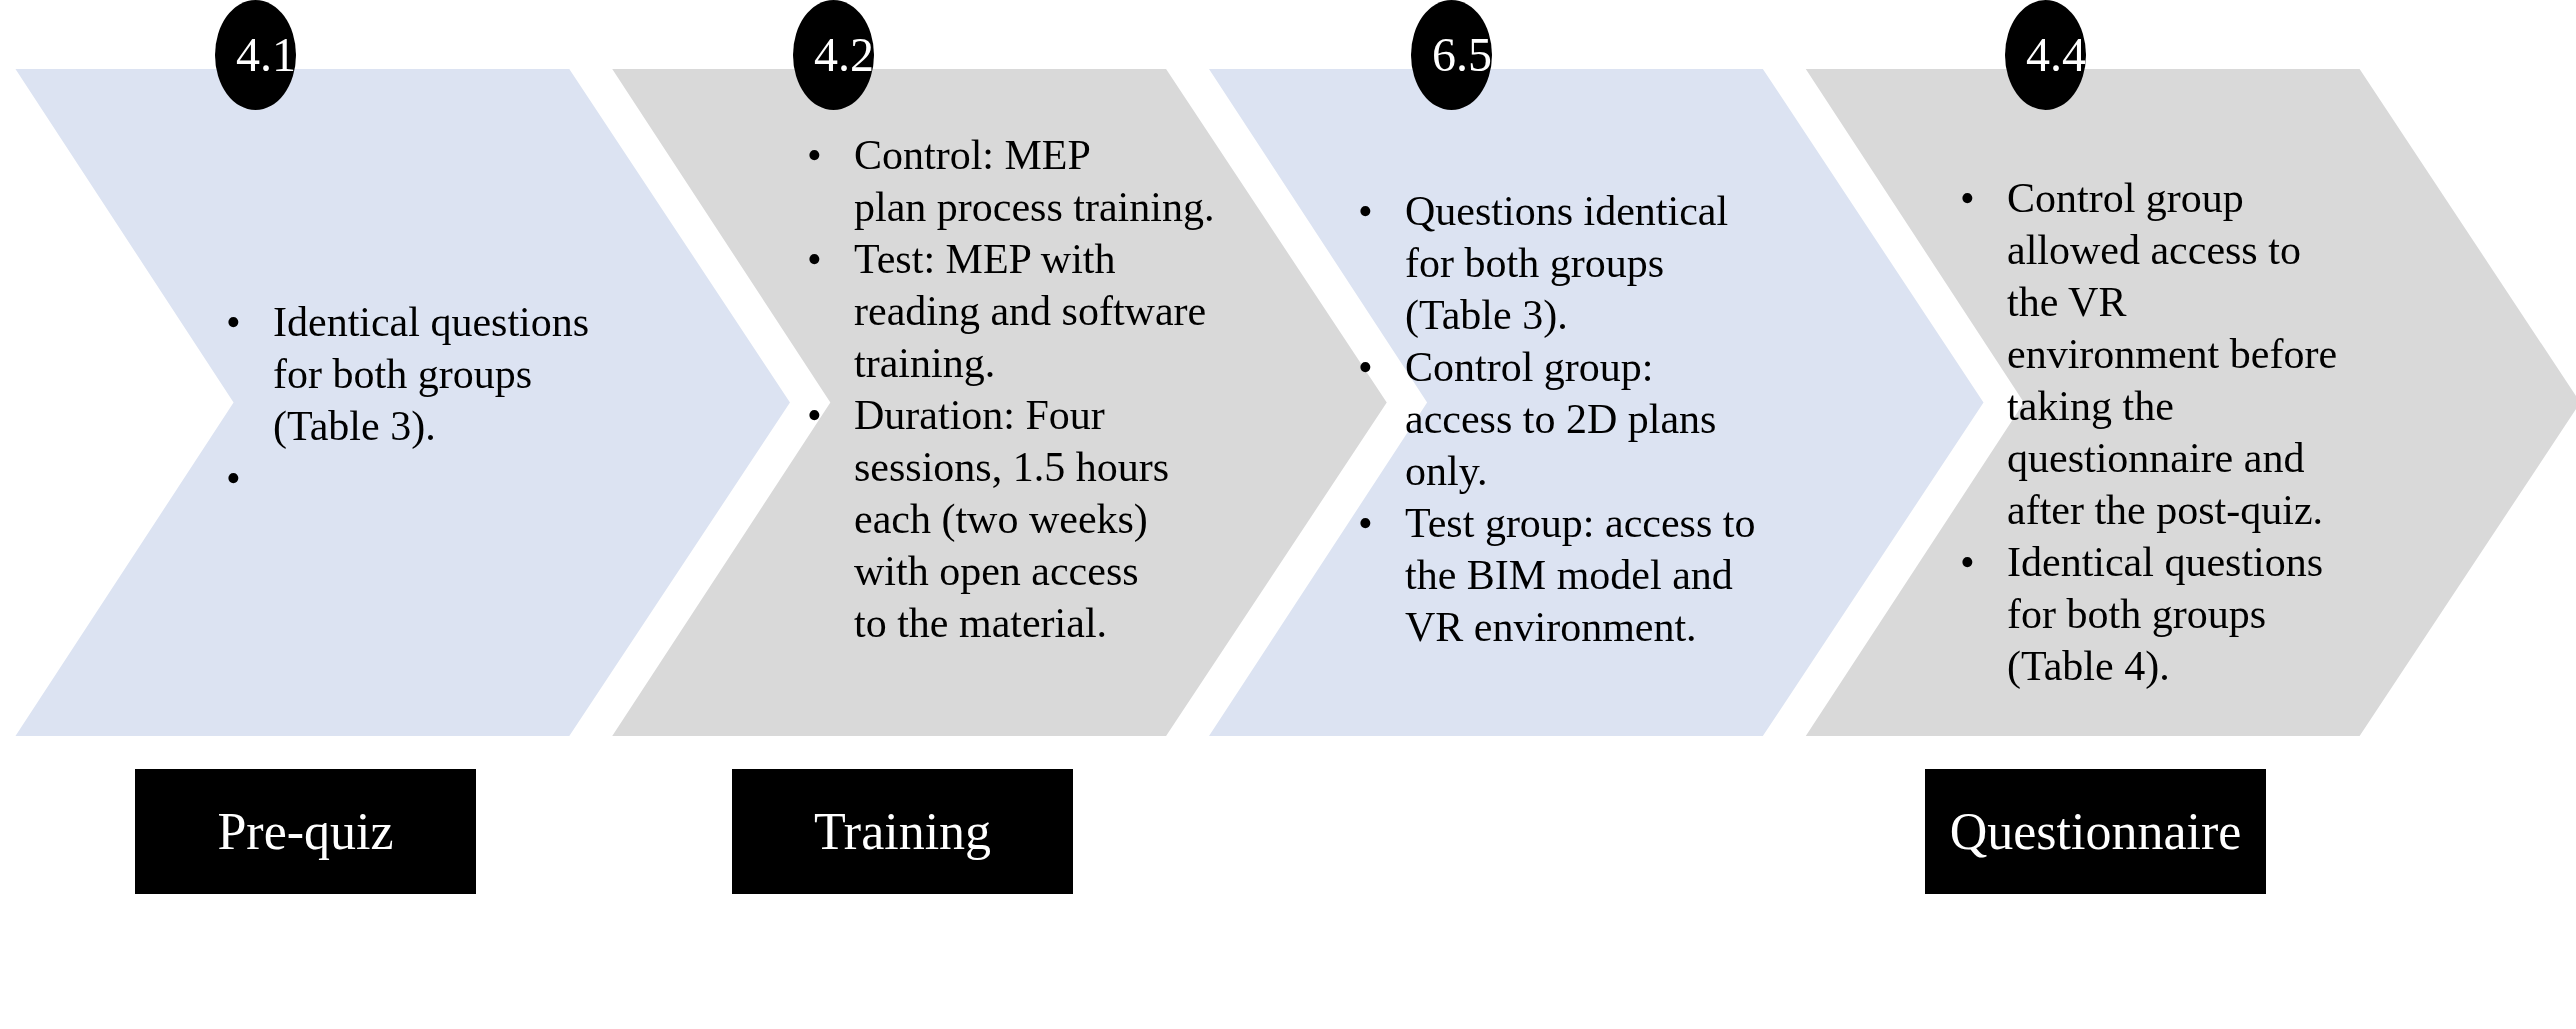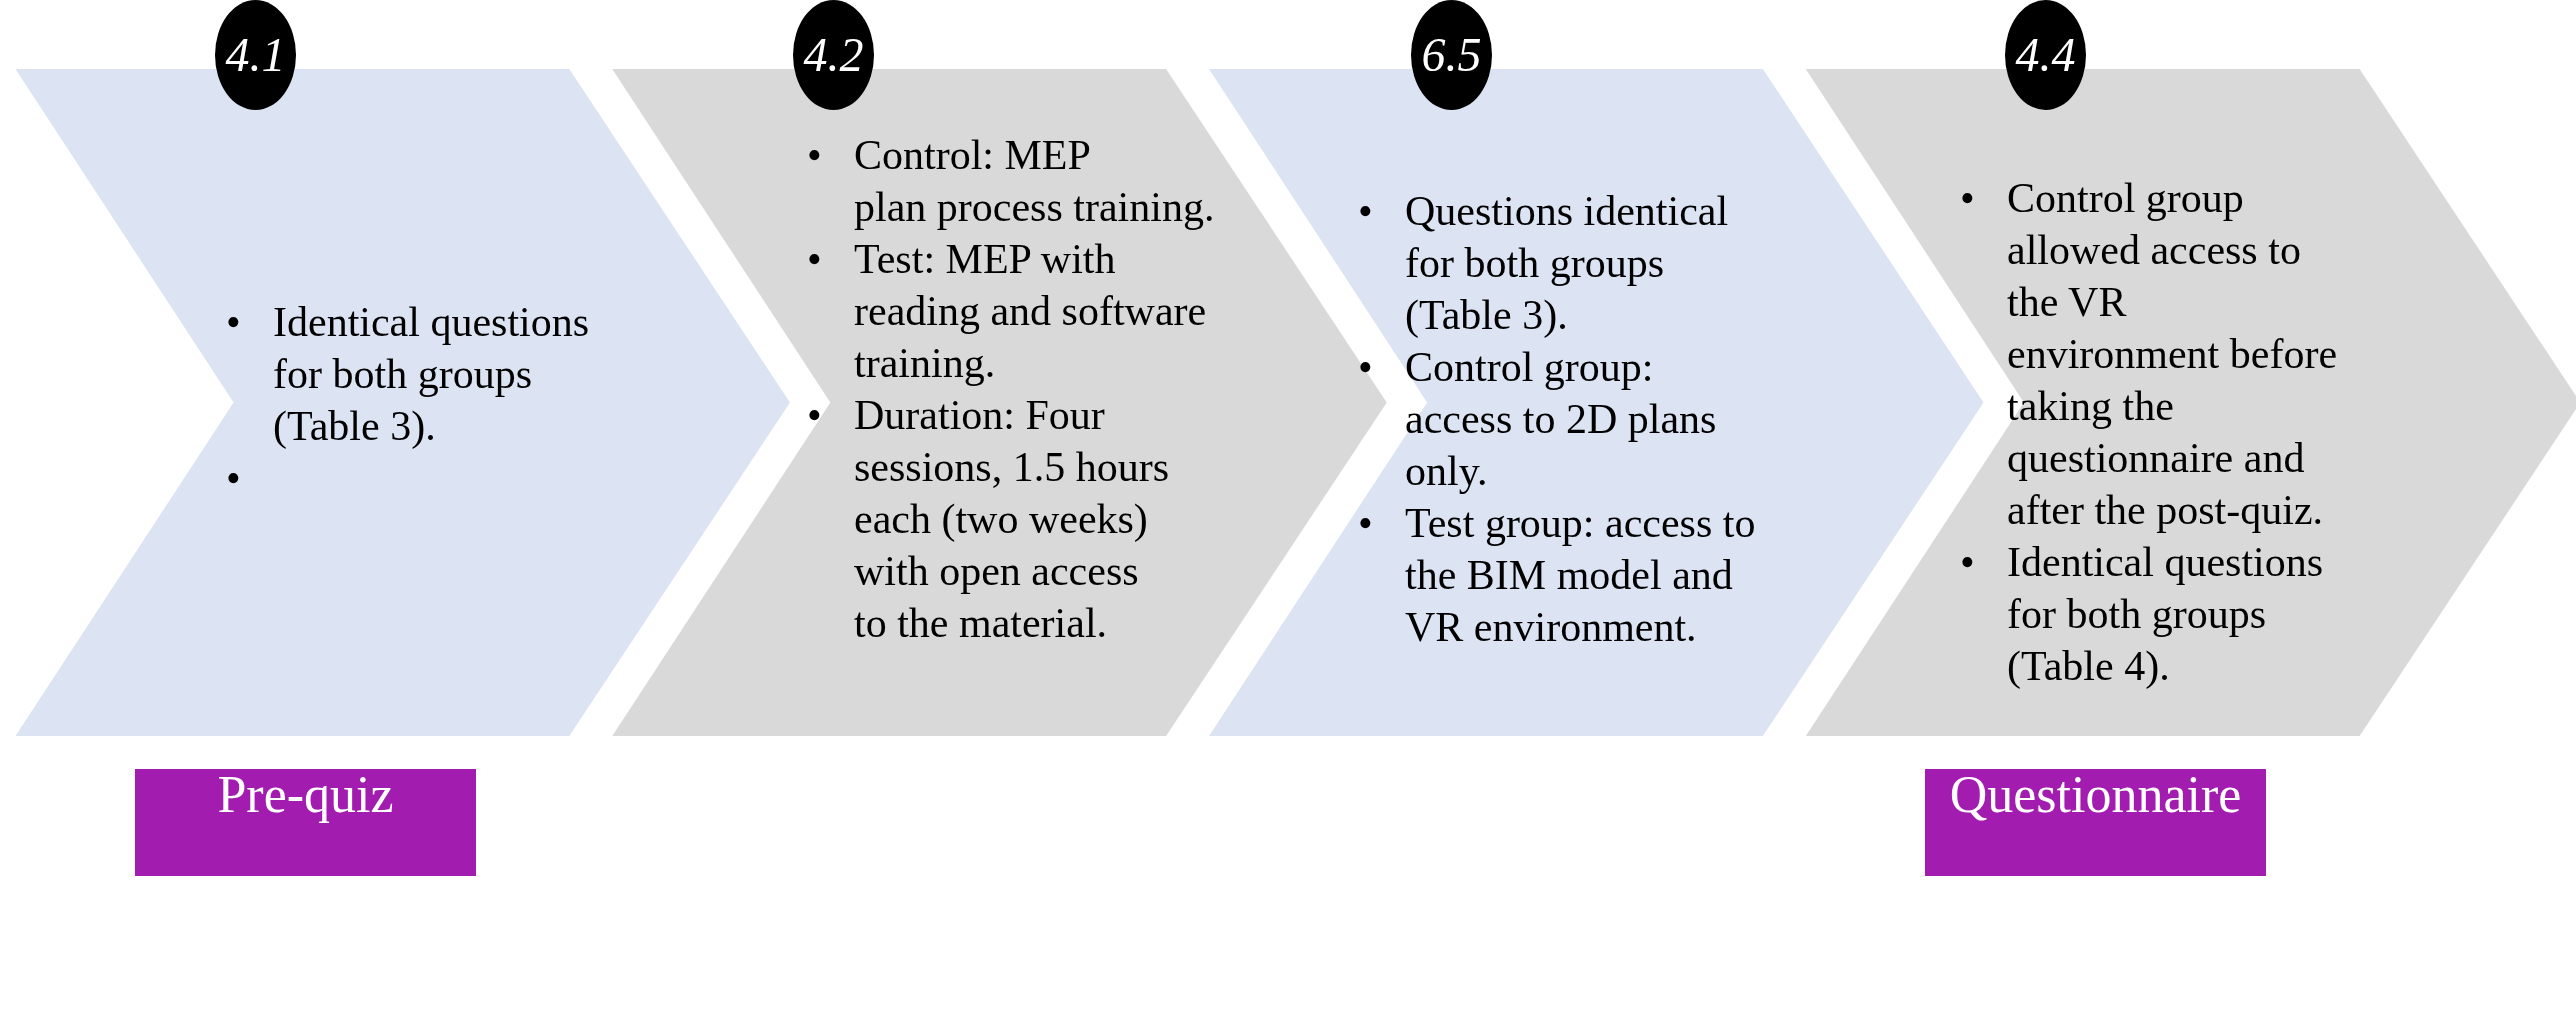--- a/index.html
+++ b/index.html
@@ -20,23 +20,22 @@
   }
   .step-badge {
     position: absolute;
     top: 0;
     width: 81px;
     height: 110px;
     background: #000000;
     border-radius: 50%;
     display: flex;
     align-items: center;
-    justify-content: center;
+    justify-content: flex-end;
     z-index: 3;
-    font-style: italic;
   }
   .step-badge span {
     color: #ffffff;
     font-size: 48px;
     line-height: 1;
   }
   .bullets {
     position: absolute;
     margin: 0;
     padding: 0;
@@ -56,24 +55,24 @@
   .bullet .txt {
     width: 412px;
     font-size: 42px;
     line-height: 52px;
     white-space: pre-line;
   }
   .stage-label {
     position: absolute;
     top: 769px;
     width: 341px;
-    height: 107px;
-    background: #a21caf;
+    height: 125px;
+    background: #000000;
     display: flex;
-    align-items: flex-start;
+    align-items: center;
     justify-content: center;
     z-index: 2;
   }
   .stage-label span {
     color: #ffffff;
     font-size: 52px;
     line-height: 1;
   }
   .note {
     position: absolute;
@@ -180,19 +179,22 @@
       <span class="dot">•</span>
       <span class="txt">Identical questions
 for both groups
 (Table 4).</span>
     </li>
   </ul>
 
   <div class="stage-label" style="left:135px">
     <span>Pre-quiz</span>
   </div>
+  <div class="stage-label" style="left:732px">
+    <span>Training</span>
+  </div>
   <div class="stage-label" style="left:1925px">
     <span>Questionnaire</span>
   </div>
 
 
 </div>
 
 
 </body></html>

